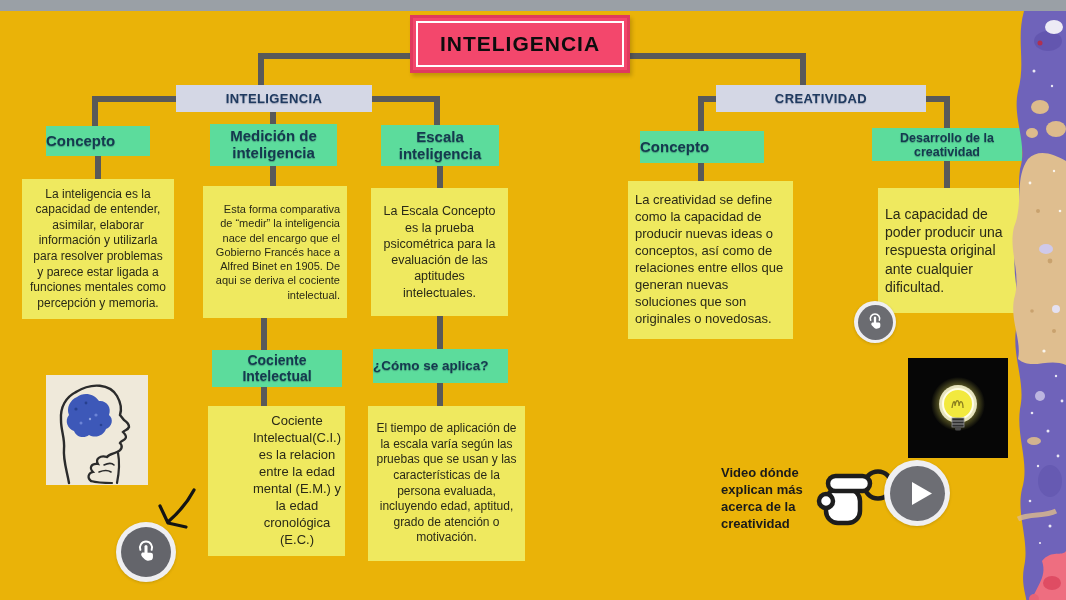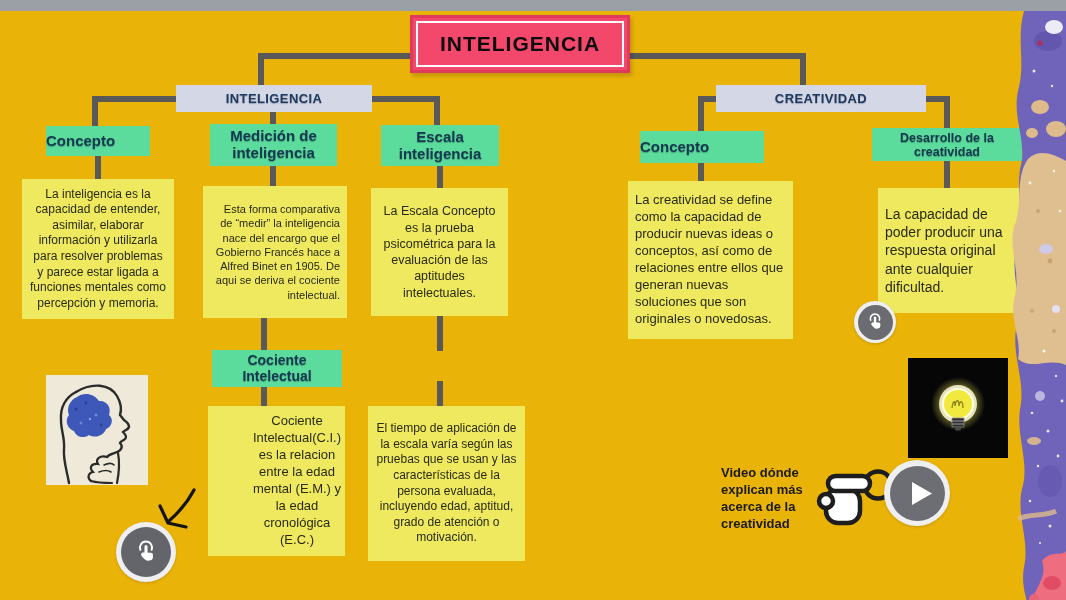--- a/index.html
+++ b/index.html
@@ -106,20 +106,23 @@
   </div>
   <div class="note" style="left:208px;top:395px;width:137px;height:150px;font-size:13px;padding-left:48px;">
     <span>Cociente Intelectual(C.I.) es la relacion entre la edad mental (E.M.) y la edad cronológica (E.C.)</span>
   </div>
 
   <div class="green" style="left:381px;top:114px;width:118px;height:41px;font-size:15px;">
     <span>Escala inteligencia</span>
   </div>
   <div class="note" style="left:371px;top:177px;width:137px;height:128px;font-size:12.5px;">
     <span>La Escala Concepto es la prueba psicométrica para la evaluación de las aptitudes intelectuales.</span>
+  </div>
+  <div class="green" style="left:373px;top:338px;width:135px;height:34px;font-size:13.5px;">
+    <span>¿Cómo se aplica?</span>
   </div>
   <div class="note" style="left:368px;top:395px;width:157px;height:155px;font-size:12px;">
     <span>El tiempo de aplicación de la escala varía según las pruebas que se usan y las características de la persona evaluada, incluyendo edad, aptitud, grado de atención o motivación.</span>
   </div>
 
   <div class="green" style="left:640px;top:120px;width:124px;height:32px;font-size:15px;">
     <span>Concepto</span>
   </div>
   <div class="note left-align" style="left:628px;top:170px;width:165px;height:158px;font-size:13px;">
     <span>La creatividad se define como la capacidad de producir nuevas ideas o conceptos, así como de relaciones entre ellos que generan nuevas soluciones que son originales o novedosas.</span>

